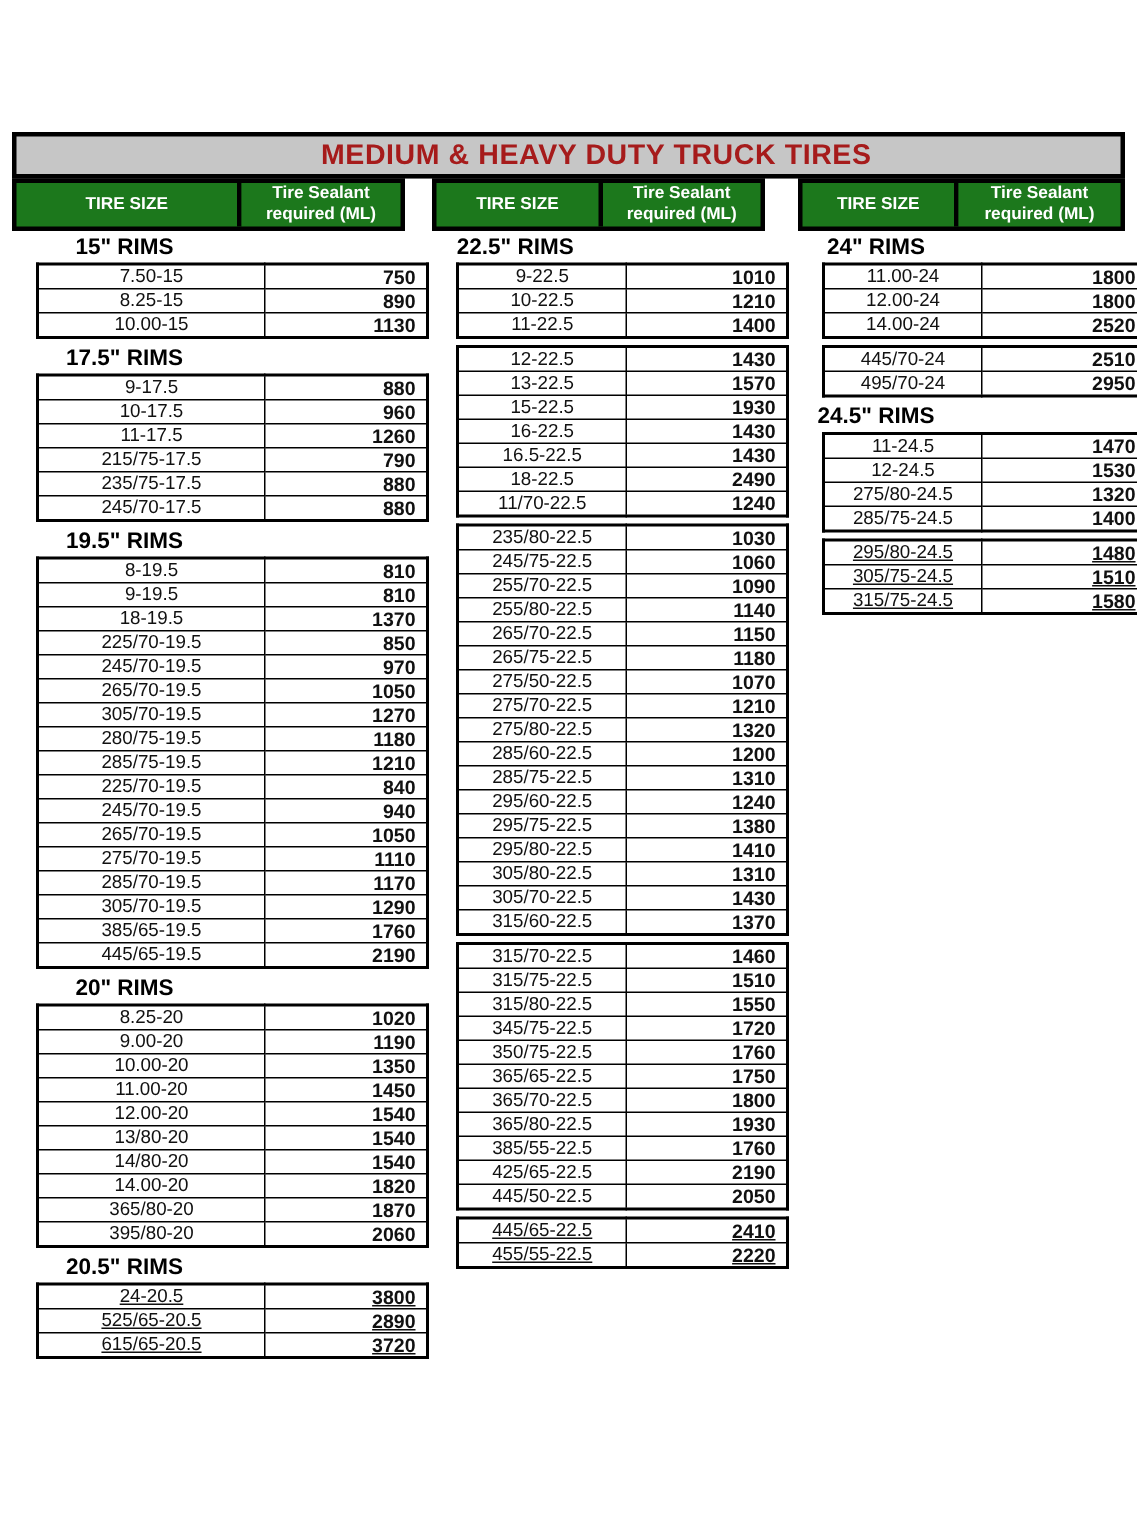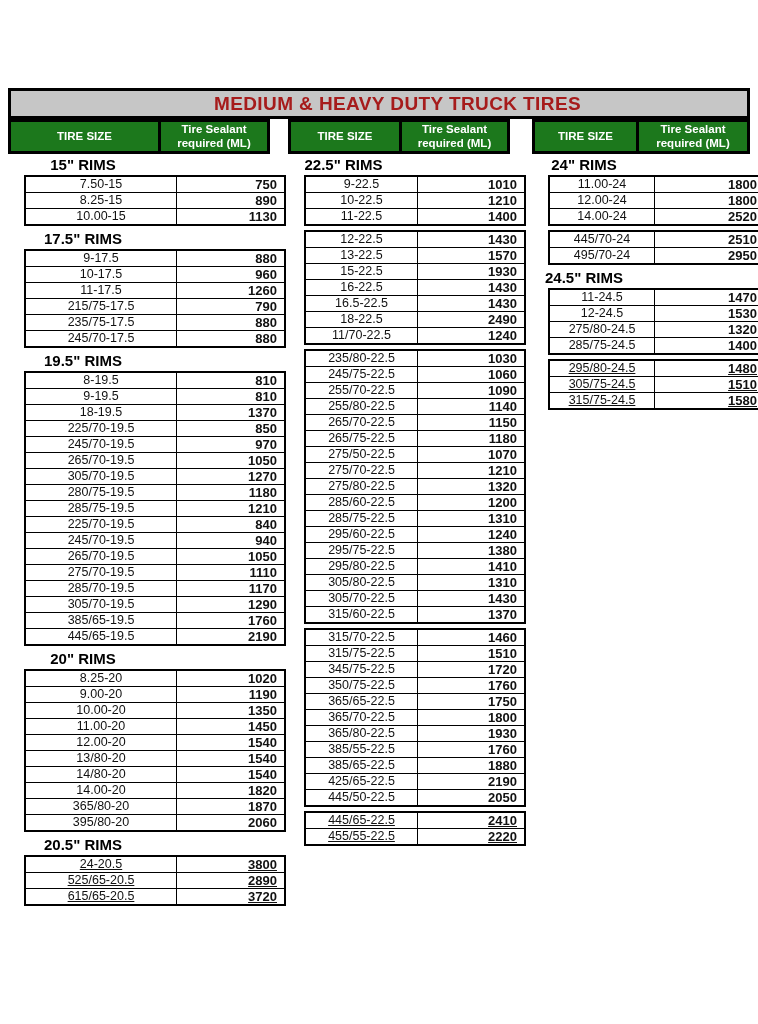--- a/index.html
+++ b/index.html
@@ -375,20 +375,24 @@
           <tbody>
             <tr>
               <td class="size">315/70-22.5</td>
               <td class="ml">1460</td>
             </tr>
             <tr>
               <td class="size">315/75-22.5</td>
               <td class="ml">1510</td>
             </tr>
             <tr>
+              <td class="size">315/80-22.5</td>
+              <td class="ml">1550</td>
+            </tr>
+            <tr>
               <td class="size">345/75-22.5</td>
               <td class="ml">1720</td>
             </tr>
             <tr>
               <td class="size">350/75-22.5</td>
               <td class="ml">1760</td>
             </tr>
             <tr>
               <td class="size">365/65-22.5</td>
               <td class="ml">1750</td>
@@ -397,24 +401,20 @@
               <td class="size">365/70-22.5</td>
               <td class="ml">1800</td>
             </tr>
             <tr>
               <td class="size">365/80-22.5</td>
               <td class="ml">1930</td>
             </tr>
             <tr>
               <td class="size">385/55-22.5</td>
               <td class="ml">1760</td>
-            </tr>
-            <tr>
-              <td class="size">385/65-22.5</td>
-              <td class="ml">1880</td>
             </tr>
             <tr>
               <td class="size">425/65-22.5</td>
               <td class="ml">2190</td>
             </tr>
             <tr>
               <td class="size">445/50-22.5</td>
               <td class="ml">2050</td>
             </tr>
           </tbody>

